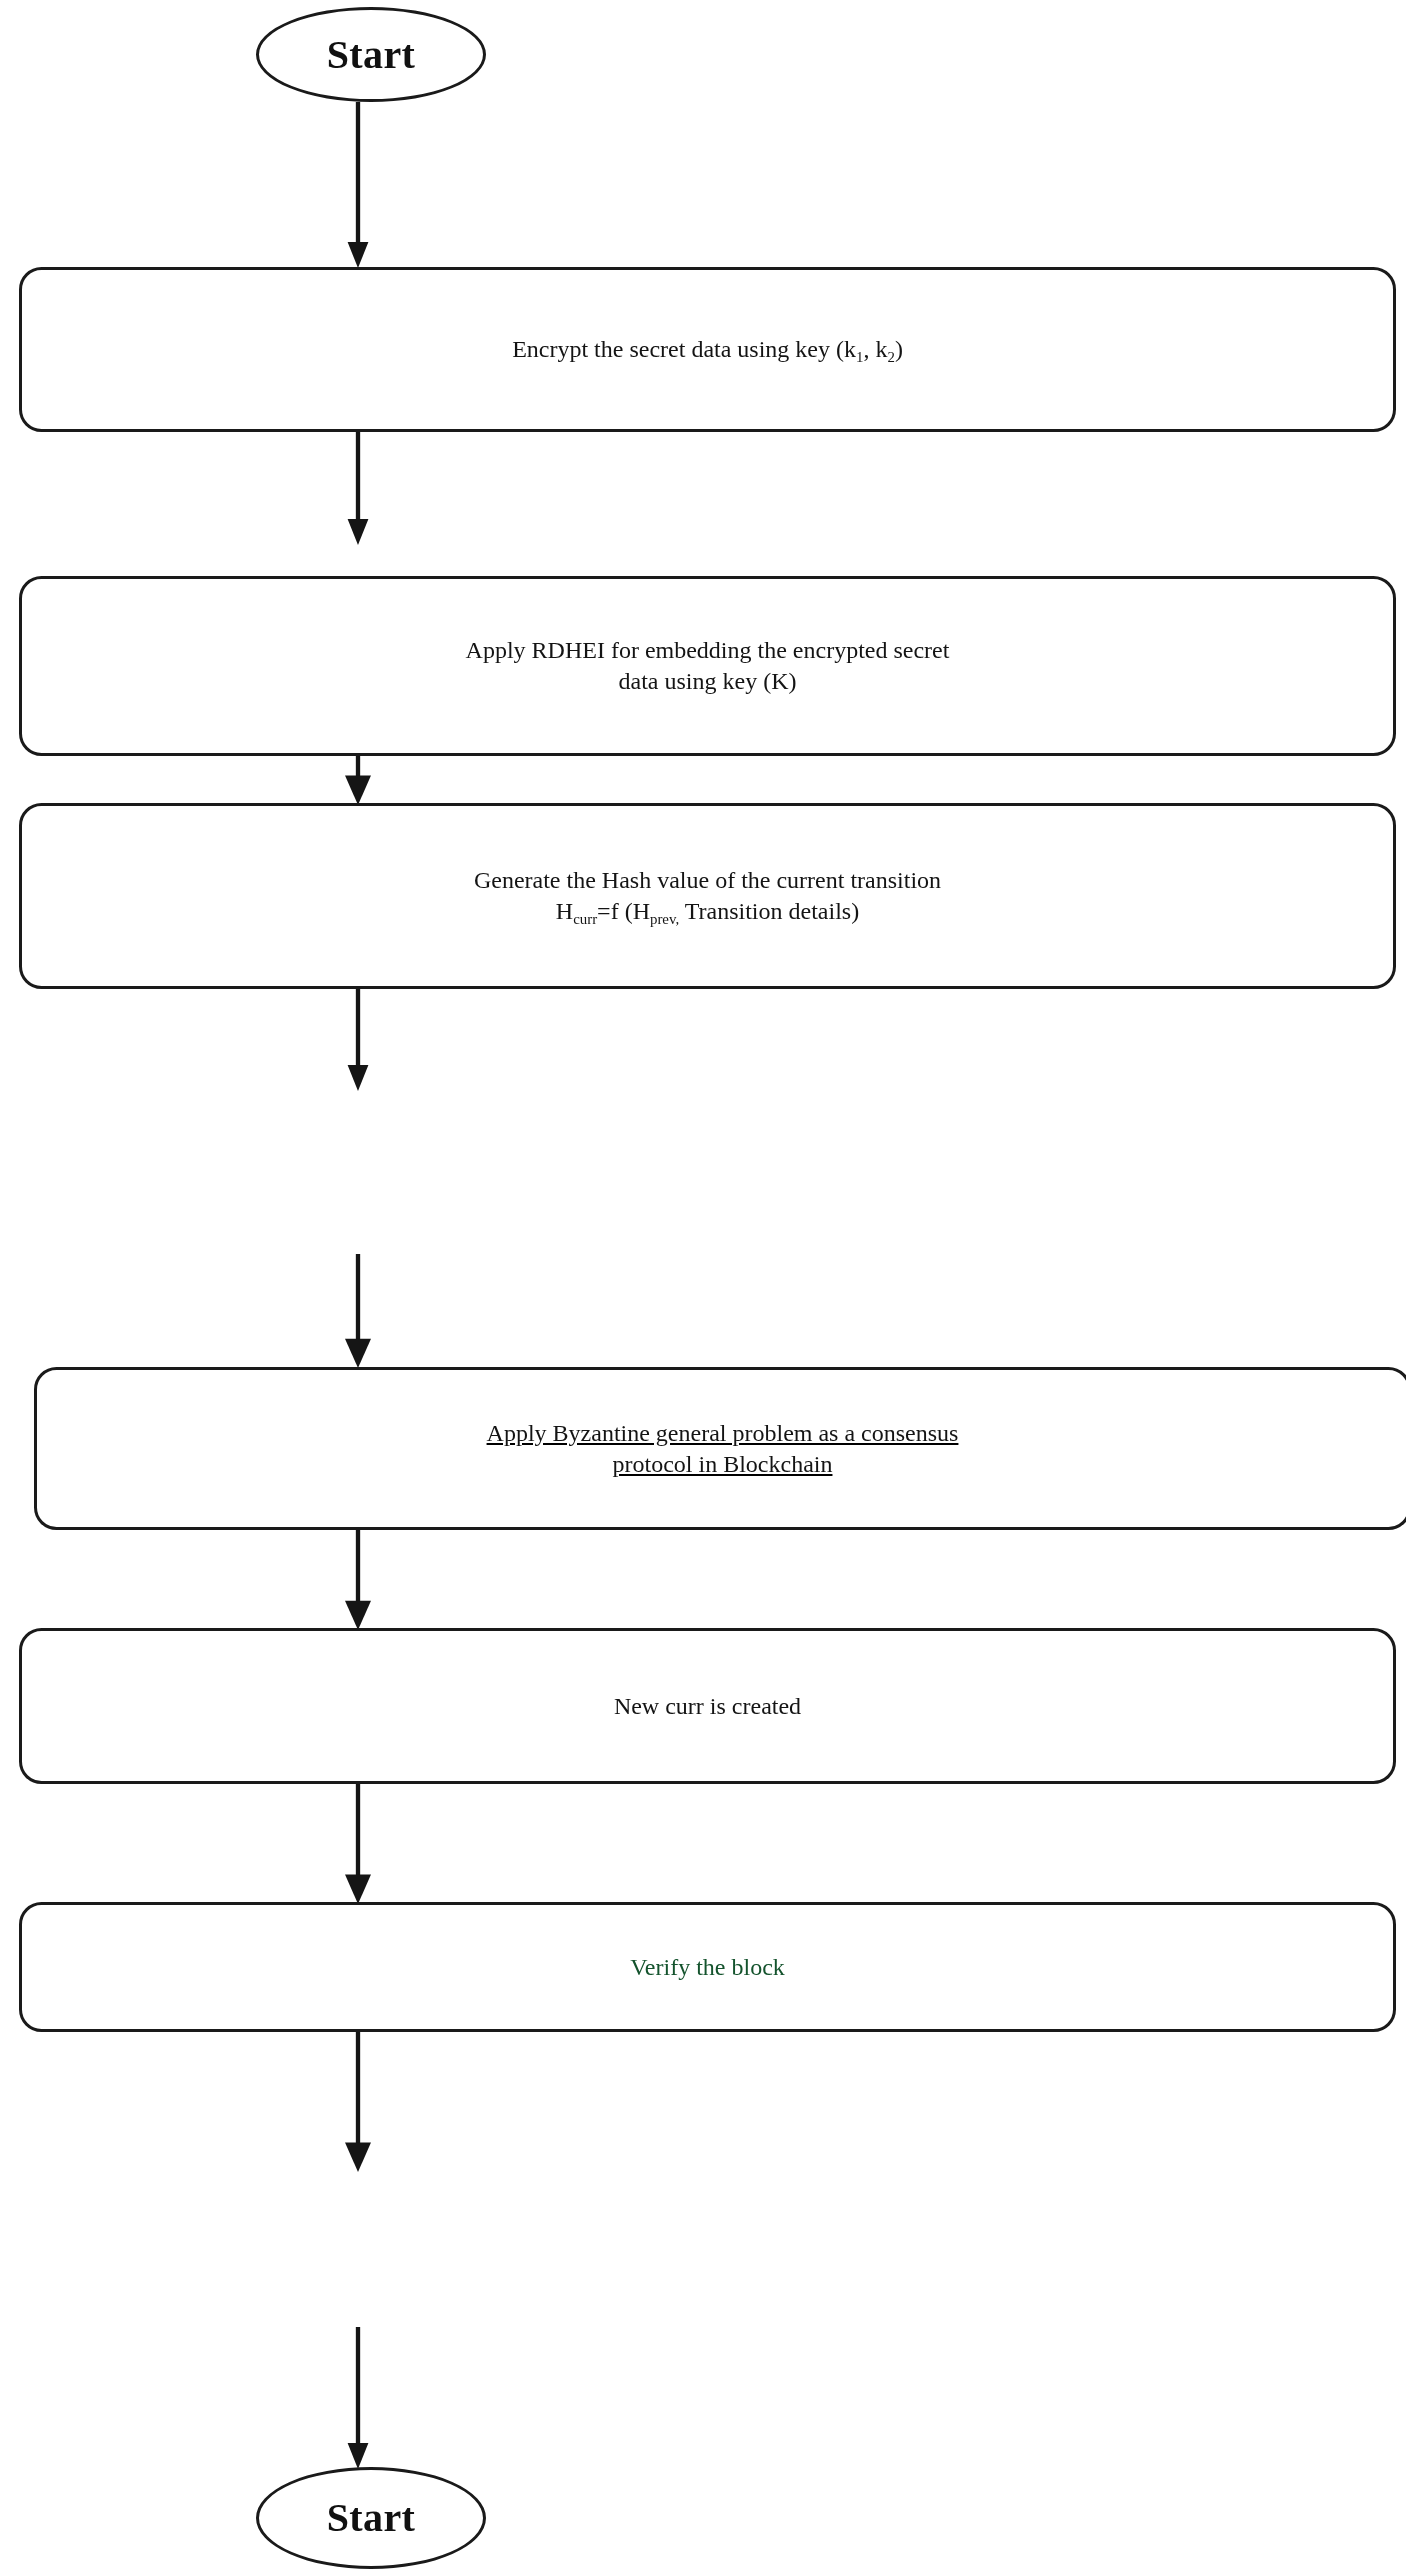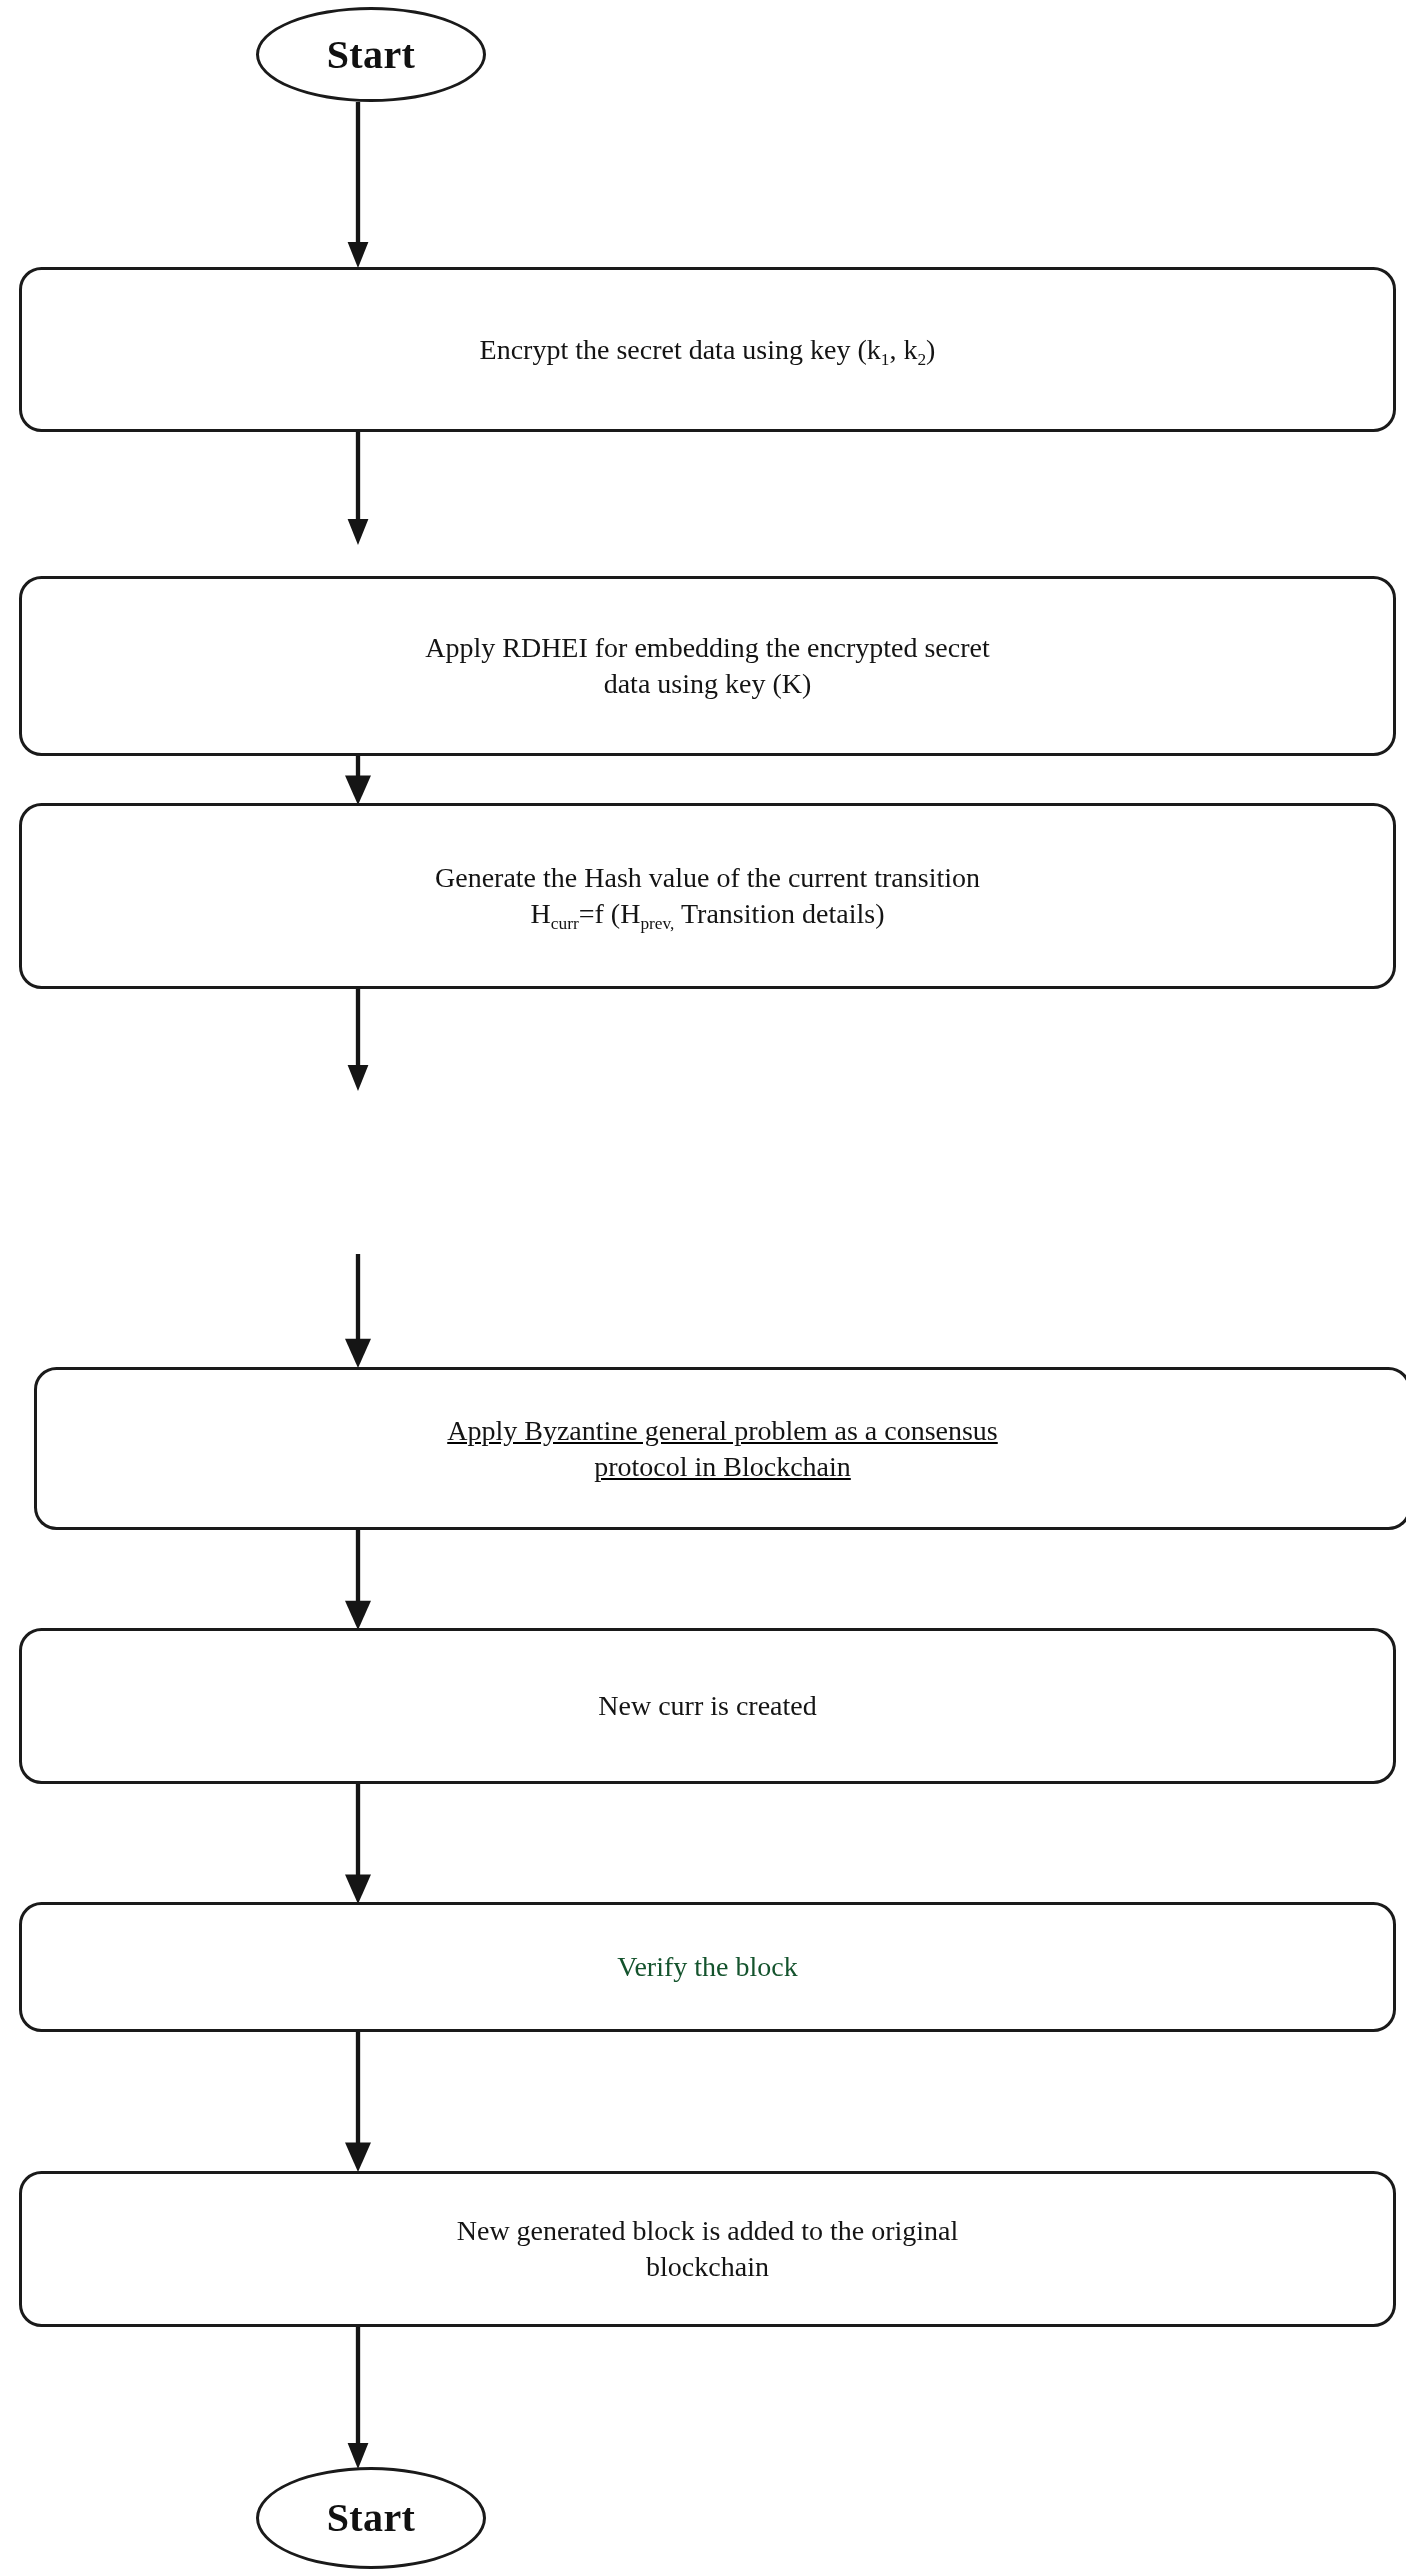--- a/index.html
+++ b/index.html
@@ -48,21 +48,21 @@
     border: 3.5px solid #1a1a1a;
     border-radius: 22.5px;
     background: #ffffff;
     display: flex;
     align-items: center;
     justify-content: center;
     text-align: center;
     padding: 5.2px 22.5px;
   }
   .process .node-text {
-    font-size: 28px;
+    font-size: 24px;
     line-height: 1.28;
     color: #141414;
     display: block;
     width: 100%;
   }
   .process .node-text sub {
     font-size: 0.62em;
     line-height: 0;
     vertical-align: -0.32em;
   }
@@ -159,20 +159,17 @@
     </div>
     <div class="process" title="Apply Byzantine general problem as a consensus protocol in Blockchain" style="left: 34px; top: 1367px; width: 1377px; height: 163px; border-color: rgb(26, 26, 26); text-decoration: underline;">
       <span class="node-text" style="color: rgb(20, 20, 20);">Apply Byzantine general problem as a consensus<br>protocol in Blockchain</span>
     </div>
     <div class="process" title="New block is created" style="left: 19px; top: 1628px; width: 1377px; height: 156px; border-color: rgb(26, 26, 26);">
       <span class="node-text" style="color: rgb(20, 20, 20);">New curr is created</span>
     </div>
     <div class="process" title="Verify the block" style="left: 19px; top: 1902px; width: 1377px; height: 130px; border-color: rgb(26, 26, 26);">
       <span class="node-text" style="color: #14532d; text-align: center;">Verify the block</span>
     </div>
-    <div class="process" title="New generated block is added to the original blockchain" style="left: 19px; top: 2171px; width: 1377px; height: 156px; border-color: rgb(26, 26, 26);">
-      <span class="node-text" style="color: rgb(20, 20, 20);">New generated block is added to the original<br>blockchain</span>
-    </div>
     <div class="terminal" title="Start" style="left: 256px; top: 2467px; width: 230px; height: 102px; border-color: rgb(26, 26, 26);">
       <span class="node-text">Start</span>
     </div>
   </div>
 
 
 </body></html>

